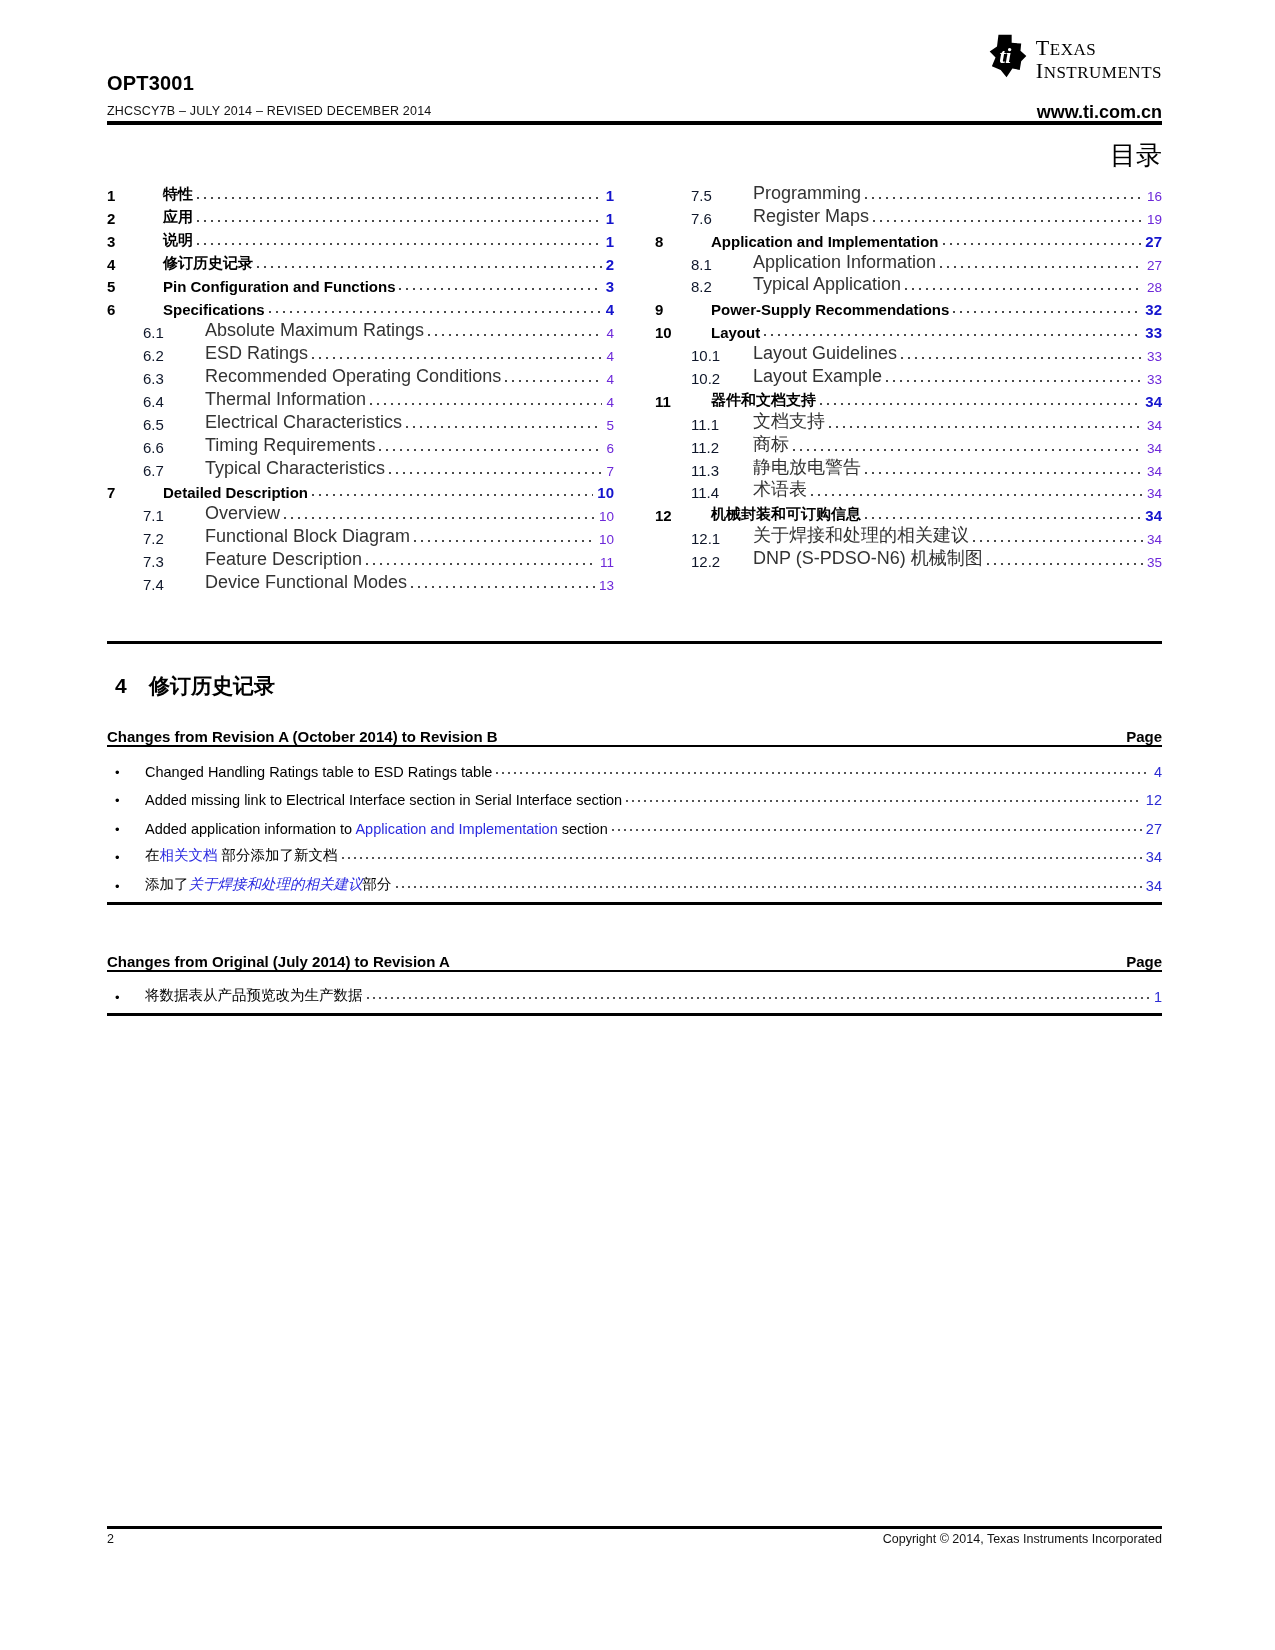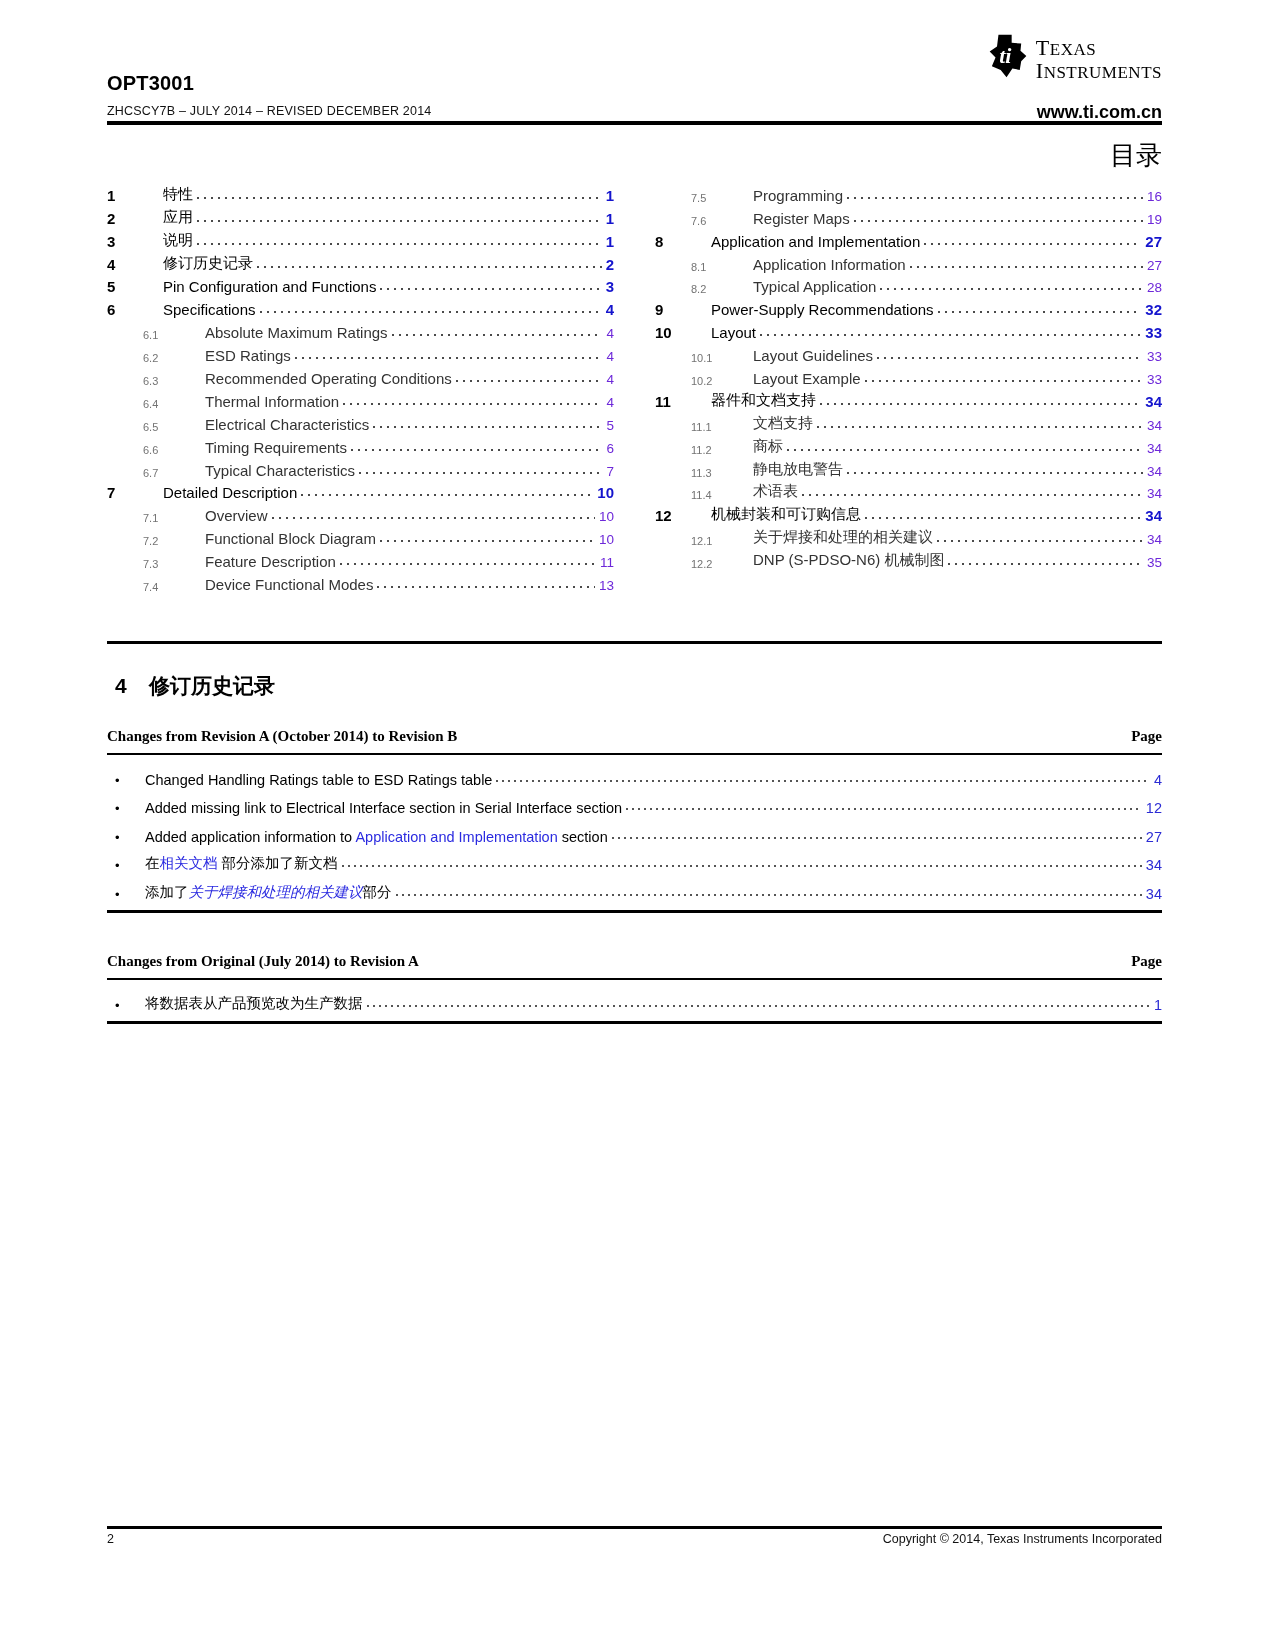--- a/index.html
+++ b/index.html
@@ -19,38 +19,38 @@
 
   
   .toc-title{position:absolute;left:107px;right:113px;top:138px;text-align:right;
              font-family:"DejaVu Serif",serif;font-size:26px;}
   .toc{position:absolute;left:107px;top:181px;width:1055px;display:flex;}
   .toc-col{width:507px;}
   .toc-col.right{margin-left:41px;}
   .toc-row{display:flex;align-items:flex-end;height:22.9px;white-space:nowrap;}
   .toc-num{flex:0 0 auto;}
   .lvl1 .toc-num{width:56px;font-weight:bold;font-size:15px;}
-  .lvl1 .toc-label{font-weight:normal;font-size:15px;}
+  .lvl1 .toc-label{font-weight:bold;font-size:15px;}
   .lvl1 .toc-page{color:#1414cd;font-weight:bold;font-size:15px;}
-  .lvl2 .toc-num{width:62px;margin-left:36px;font-size:11px;color:#737373;}
-  .lvl2 .toc-label{font-size:15px;color:#333;}
+  .lvl2 .toc-num{width:62px;margin-left:36px;font-size:15px;color:#0f172a;}
+  .lvl2 .toc-label{font-size:18px;color:#333;}
   .lvl2 .toc-page{color:#6d28d9;font-size:13.5px;}
   .leader{flex:1;height:2px;margin:0 4px 5px 4px;
           background-image:repeating-linear-gradient(to right,#4a4a4a 0 2px,transparent 2px 7px);}
   .toc-page{flex:0 0 auto;}
   .toc-rule{position:absolute;left:107px;right:113px;top:641px;height:3px;background:#000;}
 
   
   .rev-heading{position:absolute;left:107px;top:672px;font-size:21px;font-weight:bold;margin-left:8px;}
   .rev-heading .sec-no{display:inline-block;width:34px;}
   .rev-heading .sec-title{font-family:"DejaVu Serif",serif;}
   .rev-table{position:absolute;left:107px;right:113px;}
   .rev-table.t1{top:728px;}
   .rev-table.t2{top:953px;}
-  .rev-hdr{display:flex;justify-content:space-between;font-size:15px;font-weight:bold;padding-bottom:8px;font-family:Liberation Serif, serif;}
+  .rev-hdr{display:flex;justify-content:space-between;font-size:15px;font-weight:bold;}
   .rev-hdr-rule{height:2px;background:#000;}
   .rev-items{padding-top:4px;}
   .rev-item{display:flex;align-items:flex-end;height:28.6px;white-space:nowrap;font-size:14.5px;}
   .rev-bullet{flex:0 0 30px;padding-left:8px;font-size:13px;}
   .rev-text-wrap{flex:0 0 auto;max-width:860px;overflow:hidden;}
   .rev-item .leader{margin-bottom:6px;background-image:repeating-linear-gradient(to right,#555 0 2px,transparent 2px 6px);}
   .rev-page{flex:0 0 auto;color:#2b2bd4;}
   .inline-link{color:#2a2ae0;}
   .inline-link.italic{font-style:italic;}
   .rev-bottom-rule{height:3px;background:#000;margin-top:8px;}

